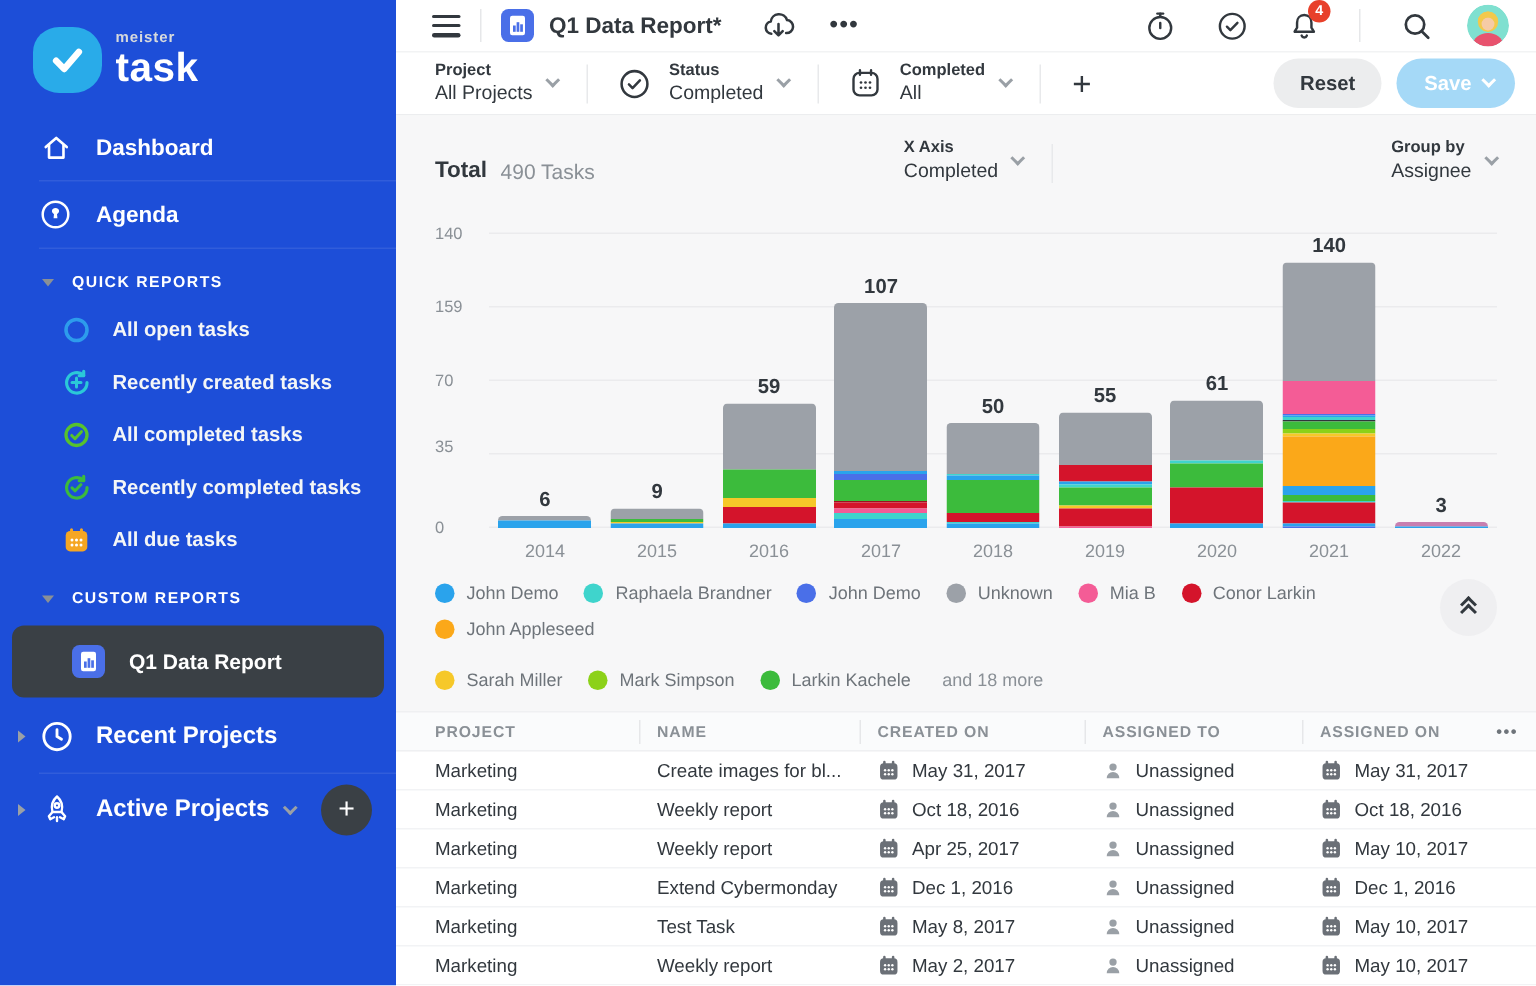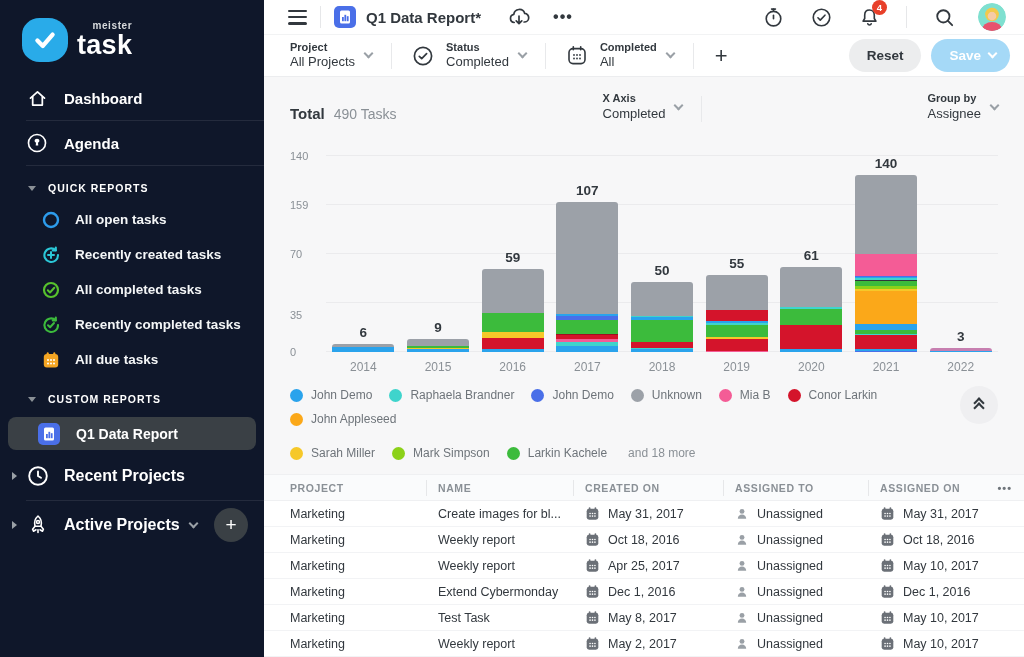--- a/index.html
+++ b/index.html
@@ -1,37 +1,37 @@
 <!DOCTYPE html>
 <html><head>
 <meta charset="utf-8">
 <style>
   * { margin:0; padding:0; box-sizing:border-box; }
   html,body { width:1024px; height:657px; overflow:hidden; font-family:"Liberation Sans",sans-serif; background:#fff; }
   body { display:flex; }
 
   
-  .sidebar { width:264px; flex-shrink:0; background:#0f172a; color:#fff; display:flex; flex-direction:column;text-align:right; }
+  .sidebar { width:264px; flex-shrink:0; background:#1d4ed8; color:#fff; display:flex; flex-direction:column; }
   .logo-row { display:flex; align-items:flex-start; padding:18px 0 14px 22px; }
   .logo-blob { width:46px; height:44px; background:#29ABE9; border-radius:38% 42% 42% 38%; display:flex; align-items:center; justify-content:center; }
   .logo-text { margin-left:9px; margin-top:2px; }
   .logo-meister { font-size:10px; font-weight:bold; color:#D7DADC; letter-spacing:.6px; }
   .logo-task { font-size:27px; font-weight:bold; color:#fff; line-height:1.05; letter-spacing:.3px; }
   .nav-item { display:flex; align-items:center; height:44px; padding-left:26px; font-size:15px; font-weight:bold; color:#fff; }
   .nav-item .nav-icon { width:22px; height:22px; margin-right:16px; display:flex; align-items:center; justify-content:center; }
   .nav-item.selected { background:#3A4045; border-radius:8px; margin:0 8px; padding-left:12px; }
   .nav-divider { height:1px; background:rgba(255,255,255,.09); margin-left:26px; }
   .caret-down { width:0; height:0; border-left:4px solid transparent; border-right:4px solid transparent; border-top:5px solid #9AA0A6; }
   .caret-right { width:0; height:0; border-top:4px solid transparent; border-bottom:4px solid transparent; border-left:5px solid #9AA0A6; }
   .nav-item.selected .caret-down { margin-right:9px; }
   .section-header { display:flex; align-items:center; padding:16px 0 8px 28px; font-size:10.5px; font-weight:bold; letter-spacing:1px; color:#fff; }
   .section-header .caret-down { margin-right:12px; border-top-color:#8A9096; }
   .qr-item { height:35px; display:flex; align-items:center; padding-left:42px; font-size:13.5px; font-weight:bold; color:#F4F6F7; }
   .qr-icon { width:18px; height:18px; margin-right:15px; flex-shrink:0; }
-  .custom-item { margin:4px 8px 2px; background:#3A4045; border-radius:8px; height:33px; display:flex; align-items:center; padding-left:30px; font-size:14px; font-weight:bold; }
+  .custom-item { margin:4px 8px 2px; background:#3A4045; border-radius:8px; height:48px; display:flex; align-items:center; padding-left:40px; font-size:14px; font-weight:bold; }
   .custom-item .doc-icon { margin-right:16px; }
   .proj-item { display:flex; align-items:center; height:48px; padding:0 16px 0 12px; font-size:16px; font-weight:bold; }
   .proj-item .caret-right { margin-right:8px; }
   .proj-item .proj-icon { width:26px; height:26px; margin-right:13px; display:flex; align-items:center; justify-content:center; }
   .chev { width:7px; height:7px; border-right:2px solid #9AA0A6; border-bottom:2px solid #9AA0A6; transform:rotate(45deg); display:inline-block; margin-left:10px; margin-top:-4px; }
   .add-circle { margin-left:auto; width:34px; height:34px; border-radius:50%; background:#3A4045; color:#fff; font-size:19px; display:flex; align-items:center; justify-content:center; font-weight:normal; }
 
   
   .main { flex:1; display:flex; flex-direction:column; overflow:hidden; }
   .topbar { height:44px; display:flex; align-items:center; padding:0 18px 0 24px; border-bottom:1px solid #F2F3F4; }
@@ -381,21 +381,21 @@
           <span class="filter-value">Assignee</span>
         </div>
         <span class="chev"></span>
       </div>
     </div>
 
     <div class="plot-wrap" id="plot">
         <div class="gridline" style="bottom: 0px;"></div>
         <div class="ytick" style="bottom: -6px;">0</div>
         <div class="gridline" style="bottom: 49px;"></div>
-        <div class="ytick" style="bottom: 31px;">35</div>
+        <div class="ytick" style="bottom: 48px;">35</div>
         <div class="gridline" style="bottom: 98px;"></div>
         <div class="ytick" style="bottom: 92px;">70</div>
         <div class="gridline" style="bottom: 147px;"></div>
         <div class="ytick" style="bottom: 141px;">159</div>
         <div class="gridline" style="bottom: 196px;"></div>
         <div class="ytick" style="bottom: 190px;">140</div>
         <div class="bars-row">
           <div class="bar-col">
             <div class="bar-value">6</div>
             <div class="bar-stack">

